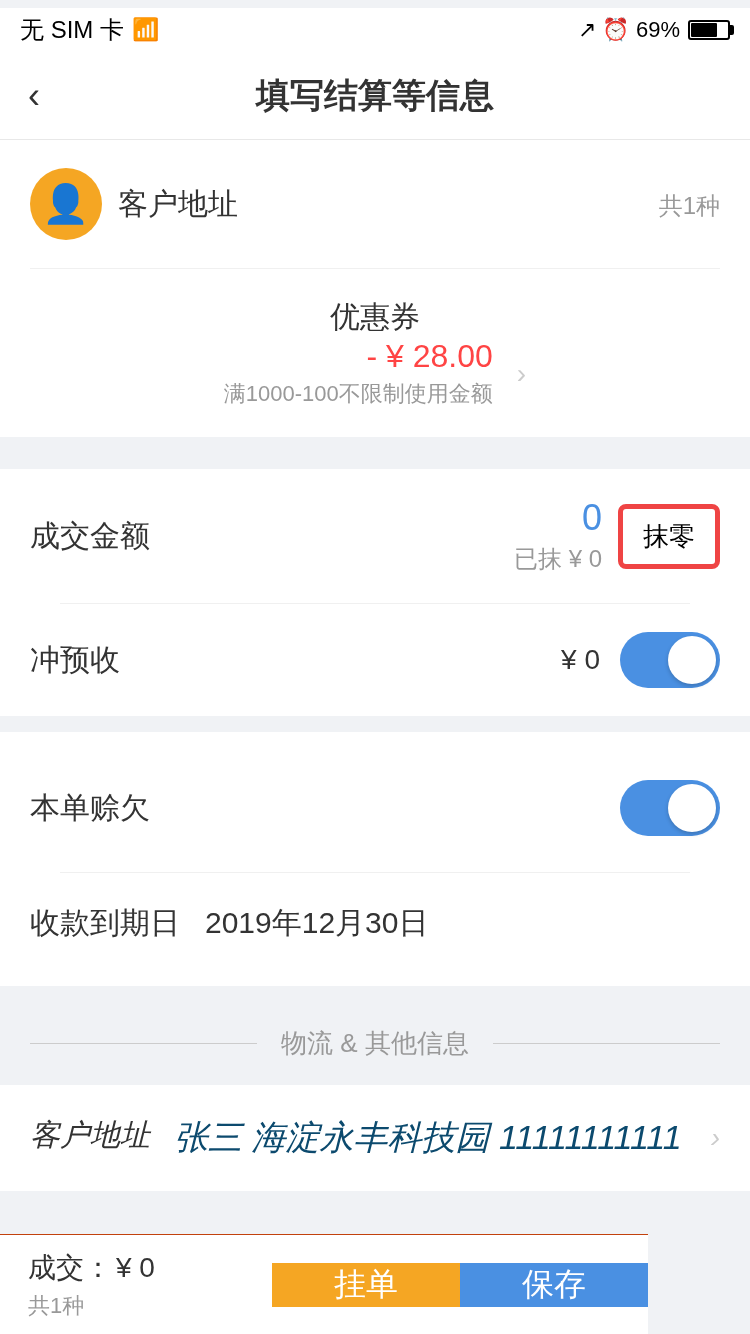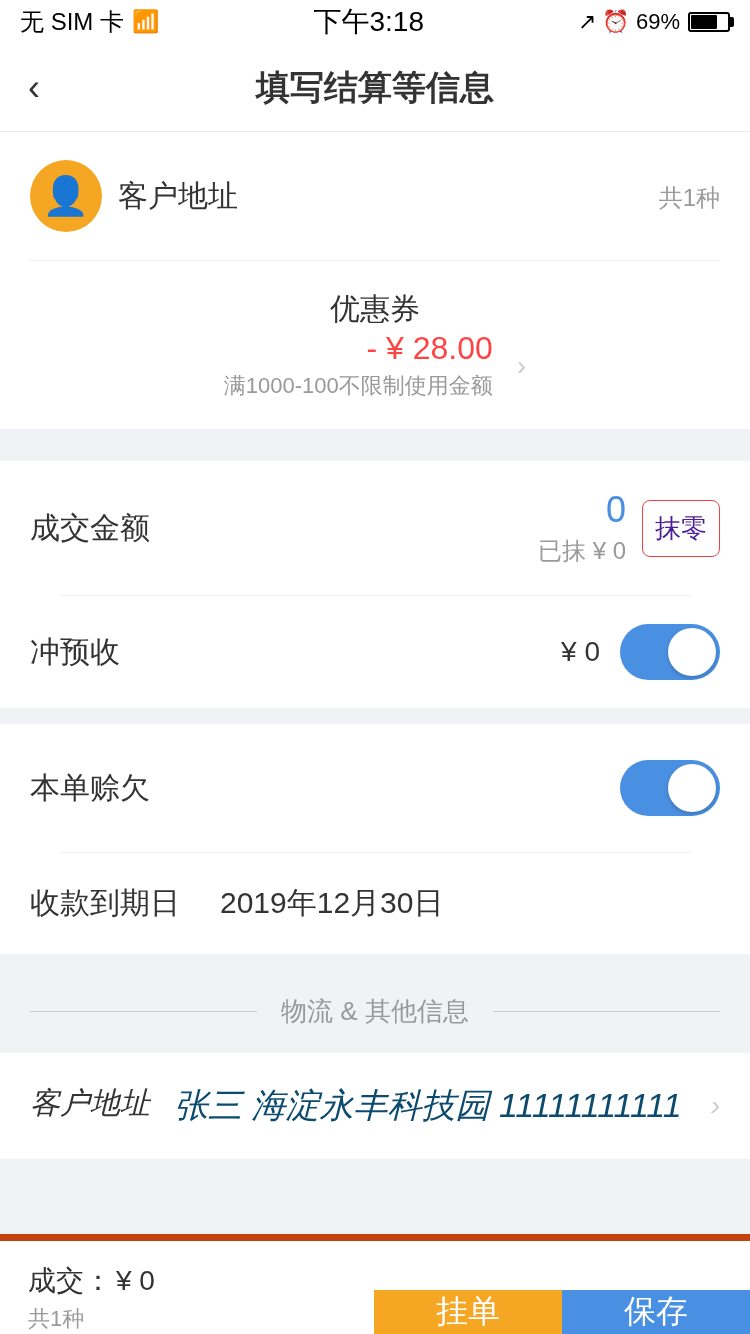--- a/index.html
+++ b/index.html
@@ -18,20 +18,21 @@
     .status-bar {
       width: 750px;
       height: 44px;
       background: #fff;
       display: flex;
       align-items: center;
       justify-content: space-between;
       padding: 0 20px;
       font-size: 24px;
       color: #000;
+      margin-top: 8px;
     }
     .status-left { display: flex; align-items: center; gap: 8px; }
     .status-right { display: flex; align-items: center; gap: 6px; font-size: 22px; }
     .wifi-icon { font-size: 22px; }
     .battery-icon {
       display: inline-block;
       width: 42px; height: 20px;
       border: 2px solid #000;
       border-radius: 3px;
       position: relative;
@@ -200,25 +201,25 @@
       font-size: 36px;
       color: #4a90e2;
       font-weight: 500;
     }
     .amount-sub {
       font-size: 24px;
       color: #999;
       margin-top: 4px;
     }
     .round-btn {
-      border: 1px solid #ef4444;
+      border: 5px solid #ef4444;
       border-radius: 8px;
-      padding: 10px 12px;
+      padding: 10px 20px;
       font-size: 26px;
-      color: #4c1d95;
+      color: #000000;
       background: #fff;
       cursor: pointer;
       white-space: nowrap;
     }
 
     
     .prereceive-row {
       display: flex;
       align-items: center;
       justify-content: space-between;
@@ -264,36 +265,36 @@
       width: 48px;
       height: 48px;
       background: #fff;
       border-radius: 50%;
       box-shadow: 0 2px 4px rgba(0,0,0,0.2);
     }
 
     
     .credit-section {
       background: #fff;
-      padding: 0 30px;
+      padding: 12px 30px;
     }
     .credit-row {
       display: flex;
       align-items: center;
       justify-content: space-between;
       padding: 36px 0;
     }
     .credit-label {
       font-size: 30px;
       color: #333;
     }
     .duedate-row {
       display: flex;
       align-items: center;
-      gap: 20px;
+      gap: 5px;
     }
     .duedate-label {
       font-size: 30px;
       color: #333;
     }
     .duedate-value {
       font-size: 30px;
       color: #333;
     }
 
@@ -340,26 +341,26 @@
     .address-value {
       font-size: 34px;
       color: #0c4a6e;
     }
 
     
     .bottom-bar {
       position: fixed;
       bottom: 0;
       left: 0;
-      width: 750px;
+      width: 648px;
       height: 100px;
       display: flex;
-      align-items: flex-end;
-      background: #fff;
-      border-top: 7px solid #c2410c;
+      align-items: center;
+      background: #fff;
+      border-top: 1px solid #c2410c;
     }
     .bottom-info {
       flex: 1;
       display: flex;
       flex-direction: column;
       justify-content: center;
       padding: 0 28px;
     }
     .bottom-deal {
       font-size: 28px;
@@ -394,21 +395,20 @@
     .spacer { height: 116px; }
   </style>
 </head>
 <body>
 
 <div class="status-bar">
   <div class="status-left">
     <span>无 SIM 卡</span>
     <span class="wifi-icon">📶</span>
   </div>
-  <div style="font-size:28px;font-weight:500;">下午3:18</div>
   <div class="status-right">
     <span>↗</span>
     <span>⏰</span>
     <span>69%</span>
     <div class="battery-icon">
       <div class="battery-fill"></div>
     </div>
   </div>
 </div>
 

